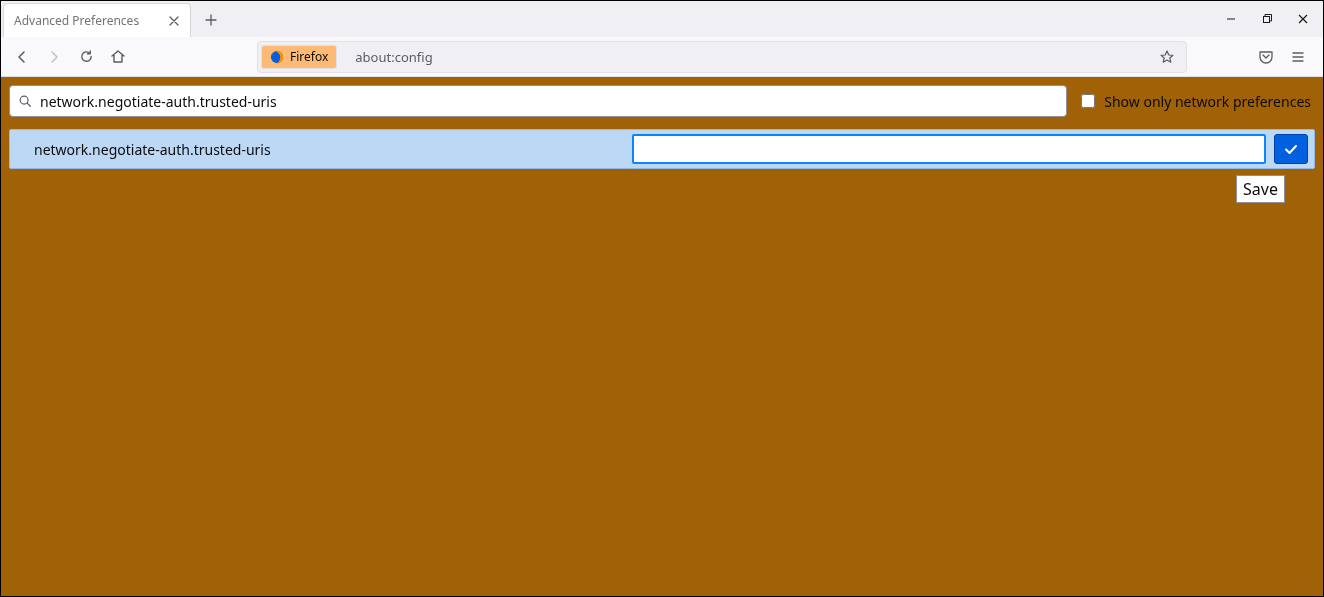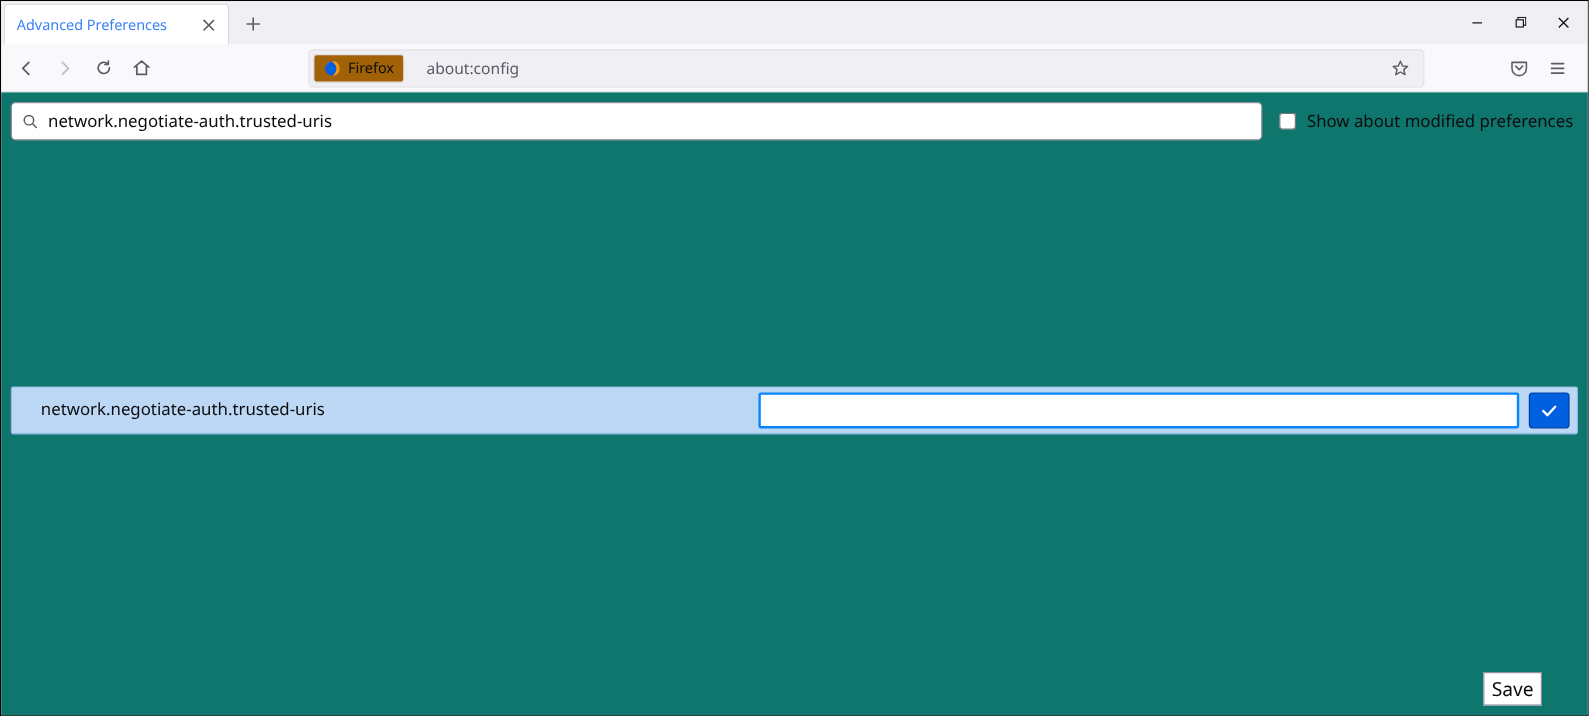--- a/index.html
+++ b/index.html
@@ -2,41 +2,41 @@
 <html><head>
 <meta charset="utf-8">
 <style>
   * { box-sizing: border-box; }
   html, body { margin:0; padding:0; font-family: "Segoe UI", system-ui, sans-serif; font-size:13px; color:#0c0c0d; background:#fff; }
   .window { width:1324px; height:597px; border:1px solid #000; background:#fff; display:flex; flex-direction:column; }
 
   
   .tabstrip { height:36px; background:#f0f0f4; display:flex; align-items:flex-end; position:relative; }
   .tab { margin-left:2px; height:34px; background:#fff; border:1px solid #d7d7db; border-bottom:none; border-top-left-radius:4px; border-top-right-radius:4px; display:flex; align-items:center; padding:0 8px 0 10px; min-width:188px; }
-  .tab-title { font-size:12px; color:#3b82f6; flex:1; }
+  .tab-title { font-size:12px; color:#737373; flex:1; }
   .tab-close { width:16px; height:16px; display:flex; align-items:center; justify-content:center; color:#5b5b66; border-radius:2px; }
   .newtab { width:28px; height:28px; display:flex; align-items:center; justify-content:center; color:#5b5b66; margin-left:6px; margin-bottom:3px; border-radius:4px; }
   .win-controls { position:absolute; right:2px; top:0; height:36px; display:flex; align-items:center; }
   .win-btn { width:36px; height:28px; display:flex; align-items:center; justify-content:center; color:#1b1b1b; }
 
   
   .toolbar { height:40px; background:#f9f9fb; border-bottom:1px solid #e0e0e6; display:flex; align-items:center; padding:0 6px; gap:2px; }
   .nav-btn { width:30px; height:30px; display:flex; align-items:center; justify-content:center; color:#5b5b66; border-radius:4px; }
   .nav-btn.disabled { color:#bfbfc9; }
   .toolbar-spacer-left { width:120px; }
   .url-wrap { flex:1; display:flex; align-items:center; height:32px; background:#f0f0f4; border:1px solid #e0e0e6; border-radius:4px; padding:0 6px 0 0; max-width:930px; }
-  .identity { height:24px; background:#a16207; border:1px solid #e0e0e6; border-radius:3px; display:flex; align-items:center; padding:0 8px; gap:6px; margin:0 6px 0 3px; }
+  .identity { height:24px; background:#fdba74; border:1px solid #e0e0e6; border-radius:3px; display:flex; align-items:center; padding:0 8px; gap:6px; margin:0 6px 0 3px; }
   .ff-logo { width:14px; height:14px; }
   .identity-label { font-size:12px; color:#0c0c0d; }
   .url-text { font-size:13px; color:#5b5b66; flex:1;margin-left:12px; }
   .star-btn { width:26px; height:26px; display:flex; align-items:center; justify-content:center; color:#5b5b66; border-radius:4px; }
   .toolbar-right { margin-left:auto; display:flex; align-items:center; gap:2px; padding-right:4px; }
 
   
-  .content { flex:1; background:#0f766e; padding:8px; display:flex; flex-direction:column;justify-content:space-between; }
+  .content { flex:1; background:#a16207; padding:8px; display:flex; flex-direction:column; }
   .search-row { display:flex; align-items:center; gap:10px; }
   .search-box { flex:1; height:32px; border:1px solid #8f8f9d; border-radius:4px; display:flex; align-items:center; padding:0 8px; gap:6px; background:#fff; }
   .search-box input { border:none; outline:none; flex:1; font-size:14px; color:#0c0c0d; font-family:inherit; background:transparent; }
   .search-icon { color:#5b5b66; flex-shrink:0; }
   .modified-check { display:flex; align-items:center; gap:6px; padding-right:4px; }
   .modified-check input { width:14px; height:14px; }
   .modified-check label { font-size:14px; color:#0c0c0d; white-space:nowrap; }
 
   .pref-row { margin-top:12px; height:40px; background:#bcd8f5; border:1px solid #8fb9e6; border-radius:2px; display:flex; align-items:center; padding:0 6px 0 24px; gap:8px; }
   .pref-name { font-size:14px; color:#0c0c0d; width:590px; }
@@ -146,21 +146,21 @@
     <div class="search-row">
       <div class="search-box">
         <svg class="search-icon" width="14" height="14" viewBox="0 0 16 16">
             <circle cx="7" cy="7" r="4.5" fill="none" stroke="currentColor" stroke-width="1.4"></circle>
             <path d="M10.5 10.5 L14 14" stroke="currentColor" stroke-width="1.4" stroke-linecap="round"></path>
           </svg>
         <input type="text" value="network.negotiate-auth.trusted-uris" style="">
       </div>
       <div class="modified-check">
         <input type="checkbox" style="">
-        <label>Show about modified preferences</label>
+        <label>Show only network preferences</label>
       </div>
     </div>
 
     <div class="pref-row">
       <div class="pref-name">network.negotiate-auth.trusted-uris</div>
       <input class="pref-input" type="text" value="" style="">
       <div class="save-btn">
         <svg width="16" height="16" viewBox="0 0 16 16">
             <path d="M3 8.5 L6.5 12 L13 5" fill="none" stroke="currentColor" stroke-width="2" stroke-linecap="round" stroke-linejoin="round"></path>
           </svg>

